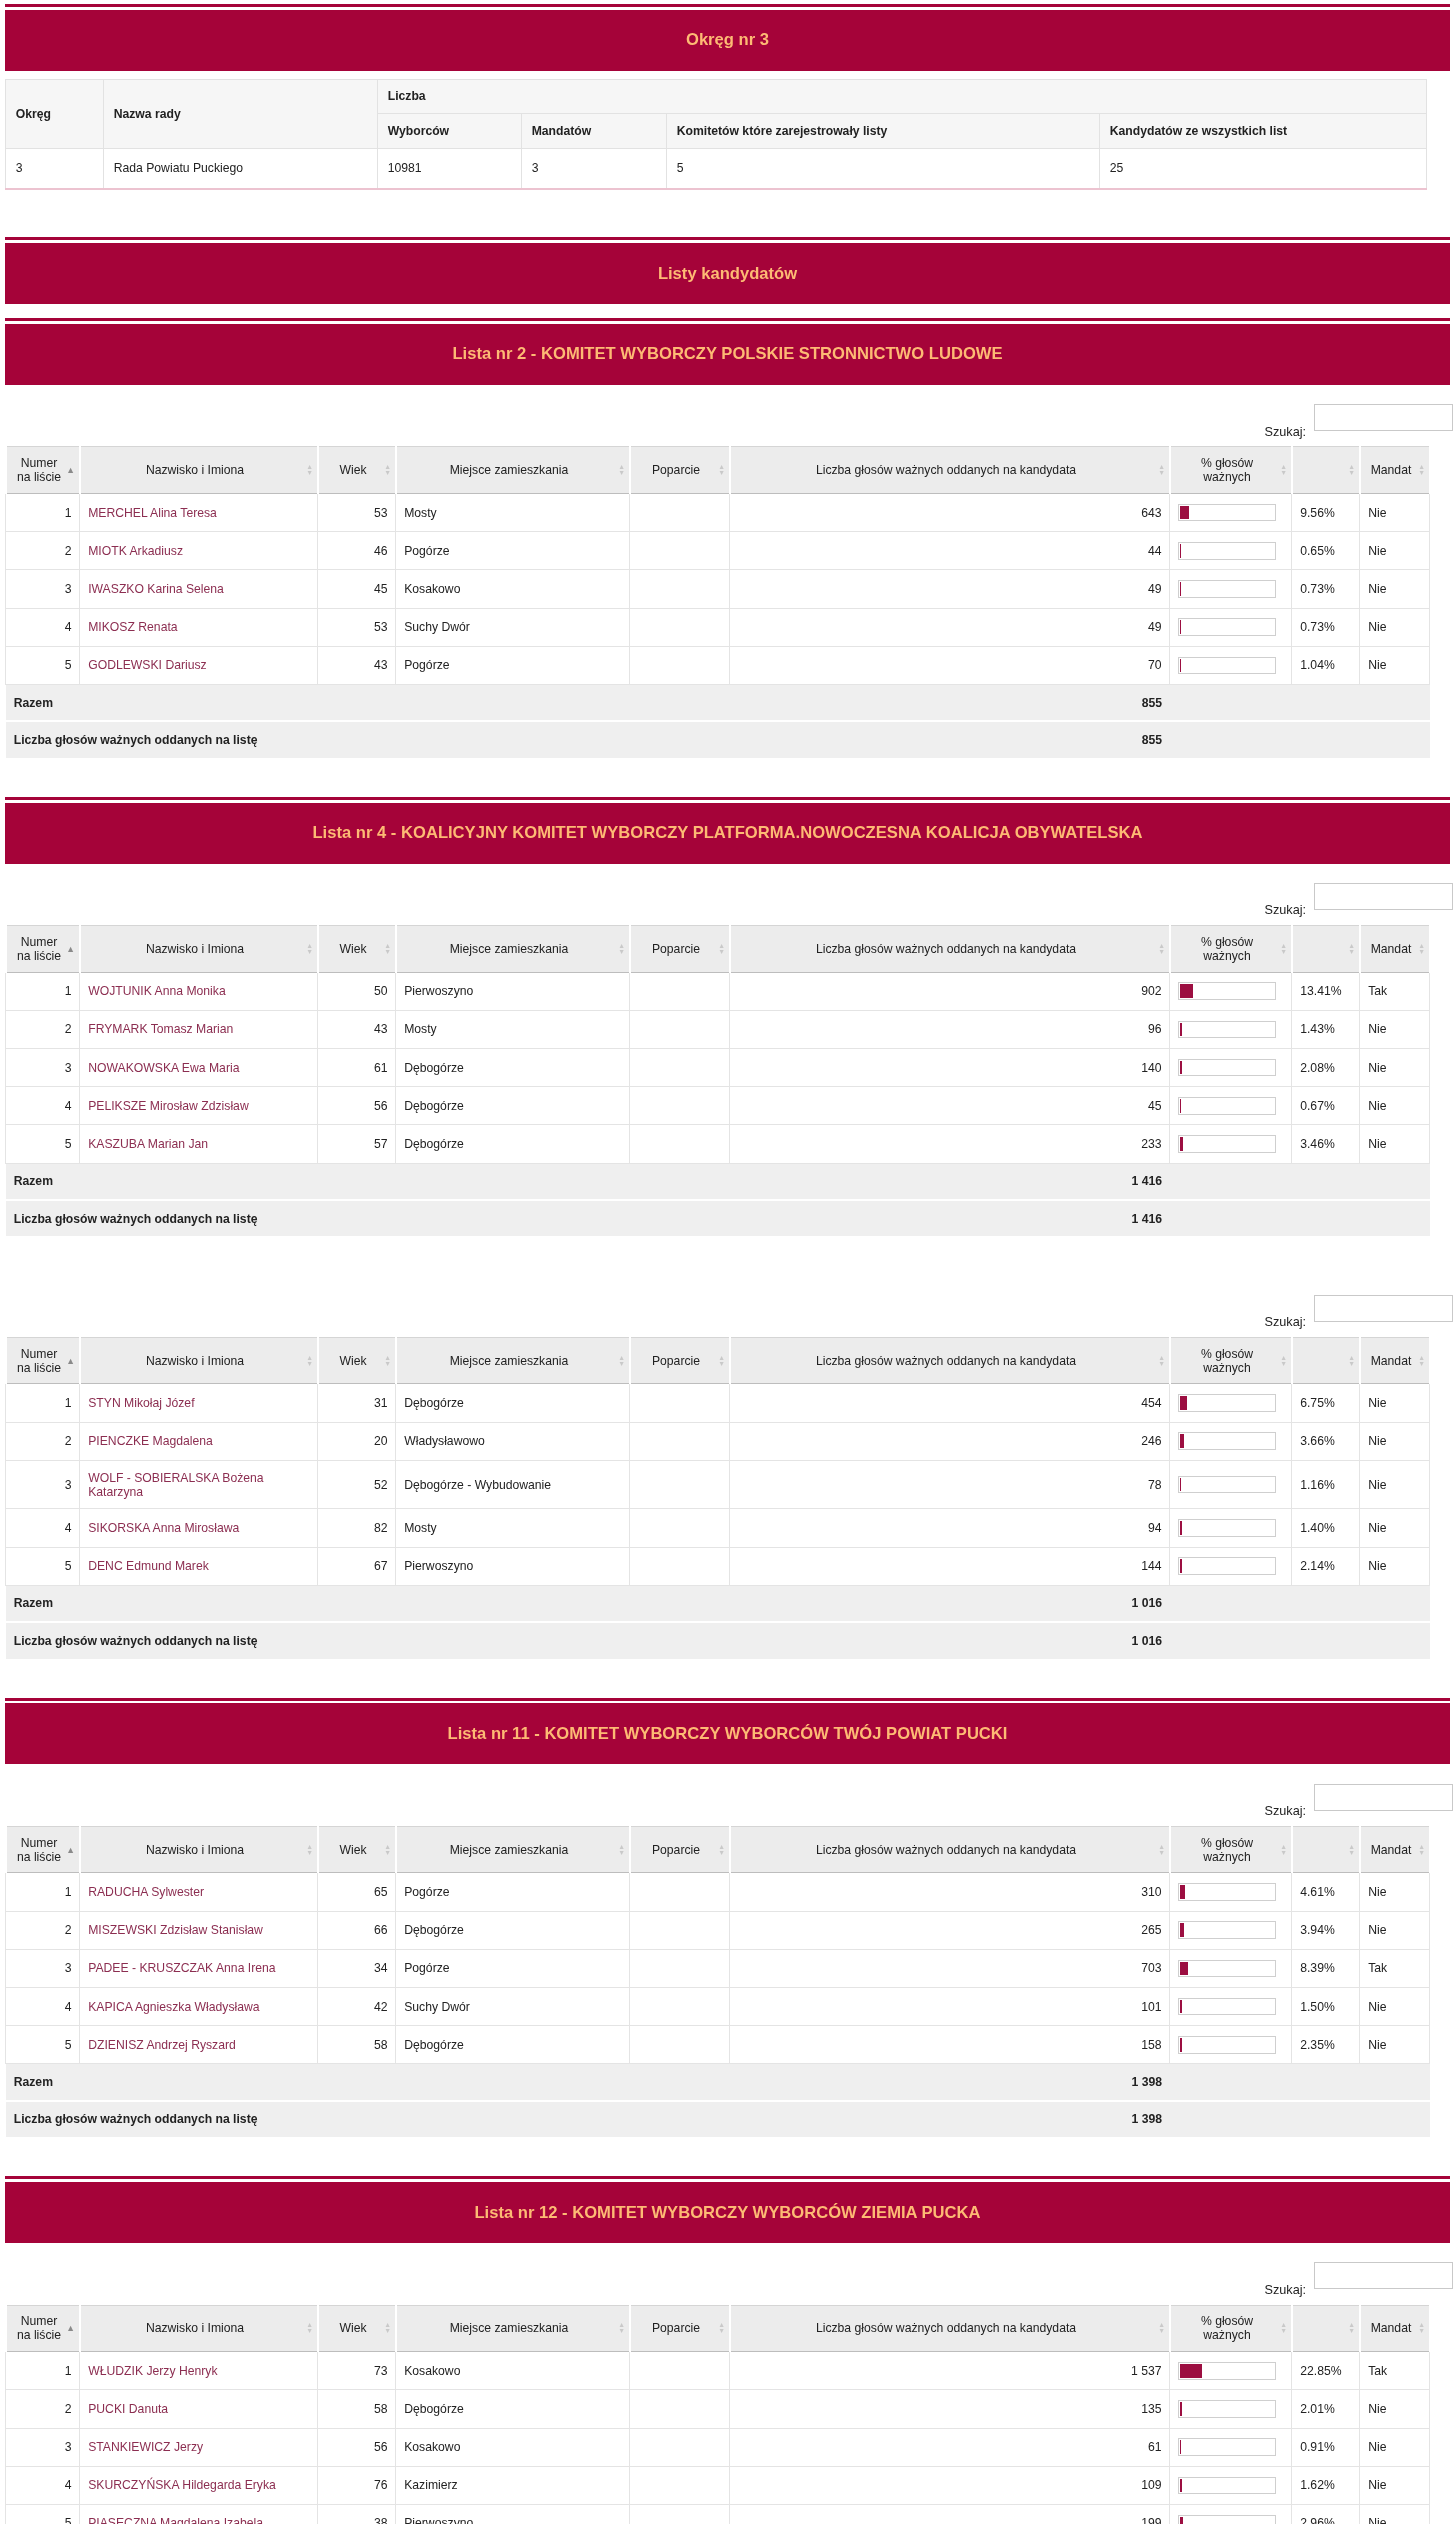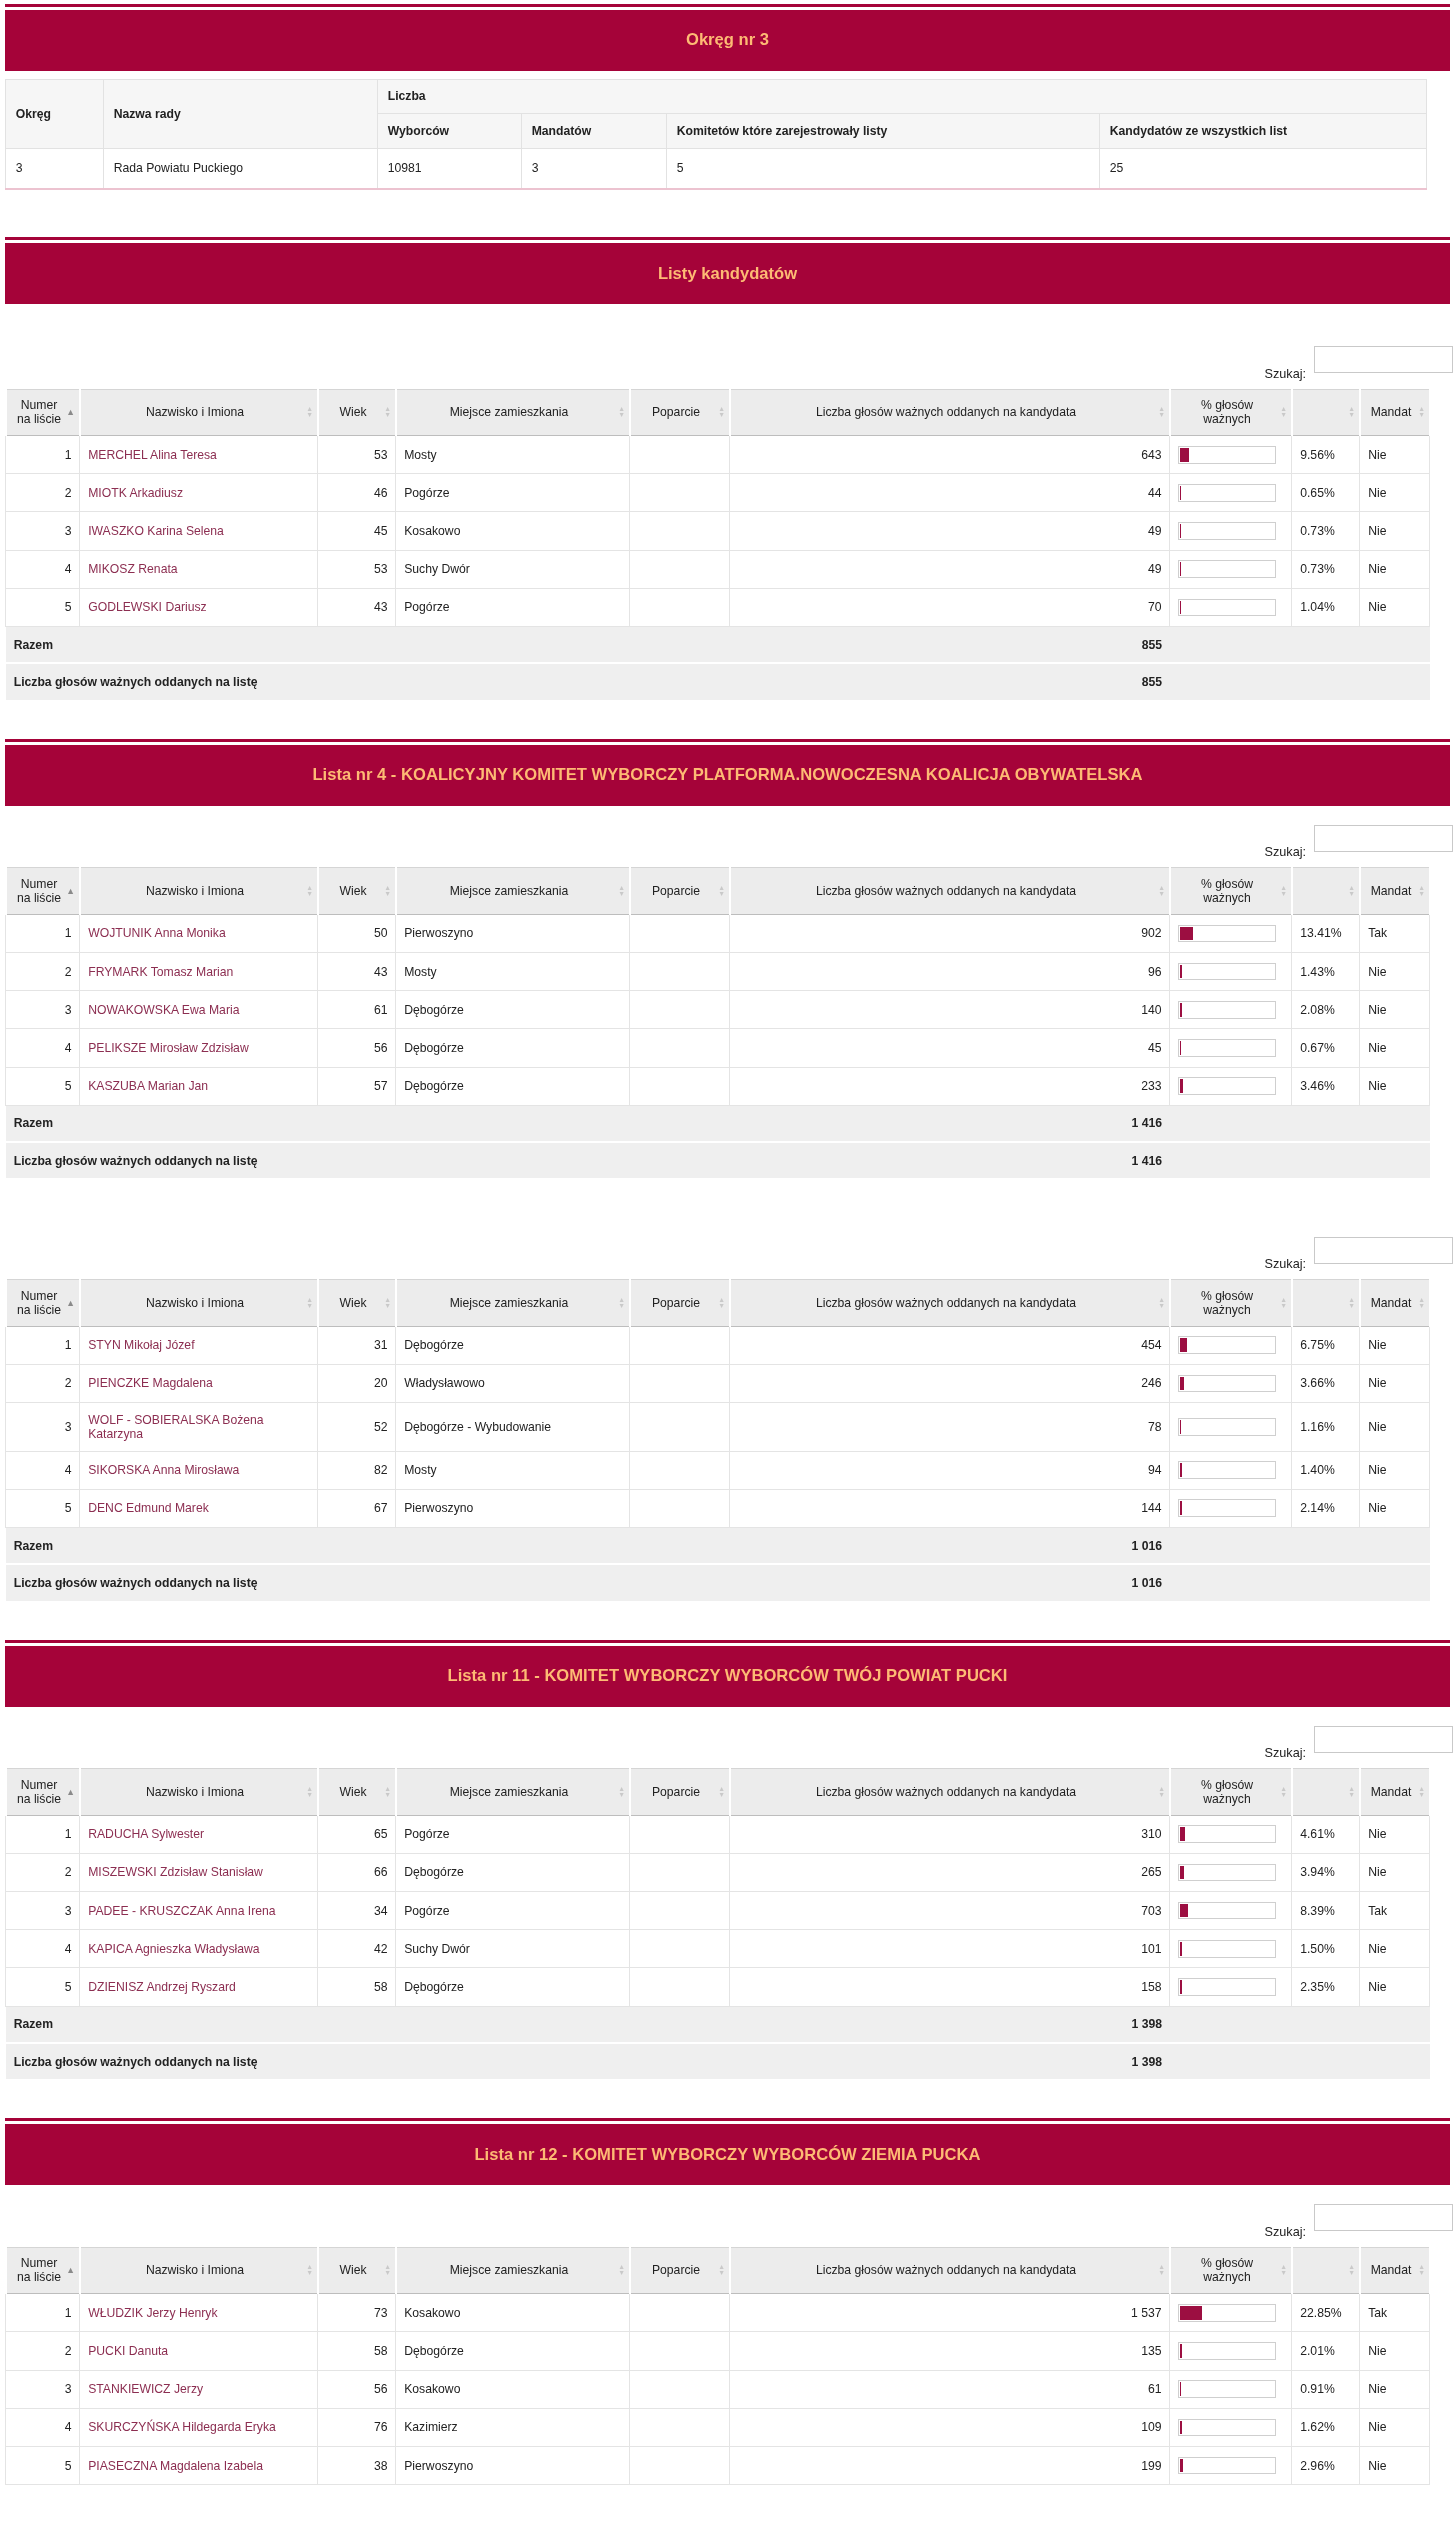--- a/index.html
+++ b/index.html
@@ -26,21 +26,21 @@
   .banner{
     margin-top:2.9px;
     background:var(--maroon);
     color:#fdba74;
     font-weight:bold;
     font-size:16.6px;
     text-align:center;
     padding:20.5px 9.8px;
   }
   .district-banner-wrap{margin-bottom:7.8px;}
-  .lists-banner-wrap{margin-bottom:23px;}
+  .lists-banner-wrap{margin-bottom:14px;}
 
   
   table.summary{
     border-collapse:collapse;
     width:1422px;
     margin-bottom:47px;
     border-bottom:2px solid #ecc3d0;
   }
   table.summary th{
     background:#f6f6f6;
@@ -161,20 +161,23 @@
       </tr>
     </tbody>
   </table>
 
   <div class="banner-wrap lists-banner-wrap">
     <div class="banner">Listy kandydatów</div>
   </div>
 
   <div id="lists-container">
   <section class="list-section first">
+    <div class="banner-wrap">
+      <div class="banner list-title">Lista nr 2 - KOMITET WYBORCZY POLSKIE STRONNICTWO LUDOWE</div>
+    </div>
     <div class="search-row">
       <span class="search-label">Szukaj:</span>
       <input class="search-input" type="text" style="">
     </div>
     <table class="ctable">
       <colgroup>
         <col style="width:74px">
             <col style="width:238px">
             <col style="width:78px">
         <col style="width:234px">

